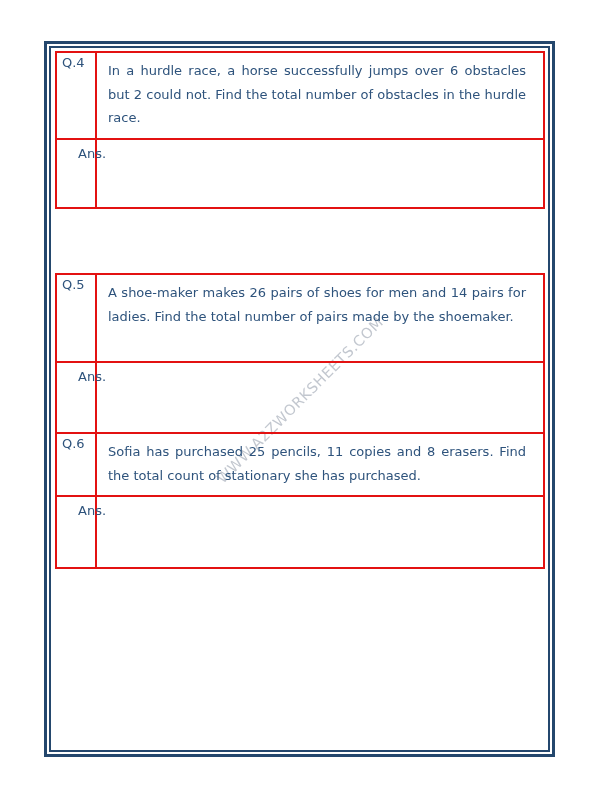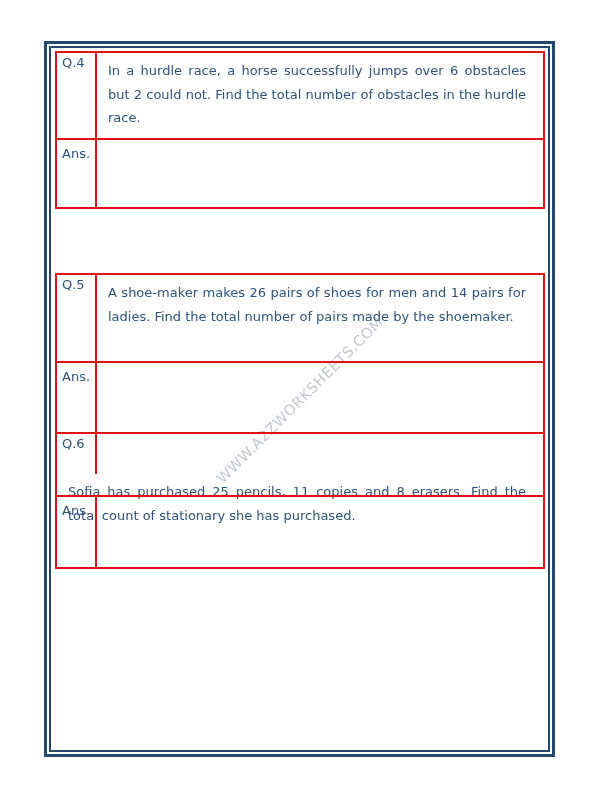--- a/index.html
+++ b/index.html
@@ -30,36 +30,36 @@
   .q-table{
     position:absolute;left:55px;width:490px;
     border:2px solid var(--table-border);box-sizing:border-box;
     display:flex;flex-direction:column;z-index:3;background:transparent;
   }
   #q-table-0{top:51px;height:158px;}
   #q-table-1{top:245px;height:161px;margin-top:28px;}
   #q-table-2{top:432px;height:137px;}
   #q-table-0 .q-row{height:85px;}
   #q-table-1 .q-row{height:86px;}
-  #q-table-2 .q-row{height:61px;flex-direction:column;}
+  #q-table-2 .q-row{height:61px;}
   .q-row{display:flex;box-sizing:border-box;}
   .a-row{display:flex;flex:1;border-top:2px solid var(--table-border);box-sizing:border-box;}
   .num-cell{
     width:40px;flex:0 0 40px;border-right:2px solid var(--table-border);
     box-sizing:border-box;padding:2px 2px 0 5px;
     font-size:13px;color:var(--text);
   }
   .text-cell{
     flex:1;box-sizing:border-box;padding:6px 17px 0 11px;
     font-size:13px;line-height:23.5px;color:var(--text);
     text-align:justify;
   }
   .ans-cell{
     width:40px;flex:0 0 40px;border-right:2px solid var(--table-border);
-    box-sizing:border-box;padding:6px 2px 0 5px;
+    box-sizing:border-box;padding:6px 2px 0 21px;
     font-size:13px;color:var(--text);
   }
   .ans-space{flex:1;}
 </style>
 </head>
 <body>
 
 <div class="watermark">WWW.A2ZWORKSHEETS.COM</div>
 
 <div class="frame-outer">

